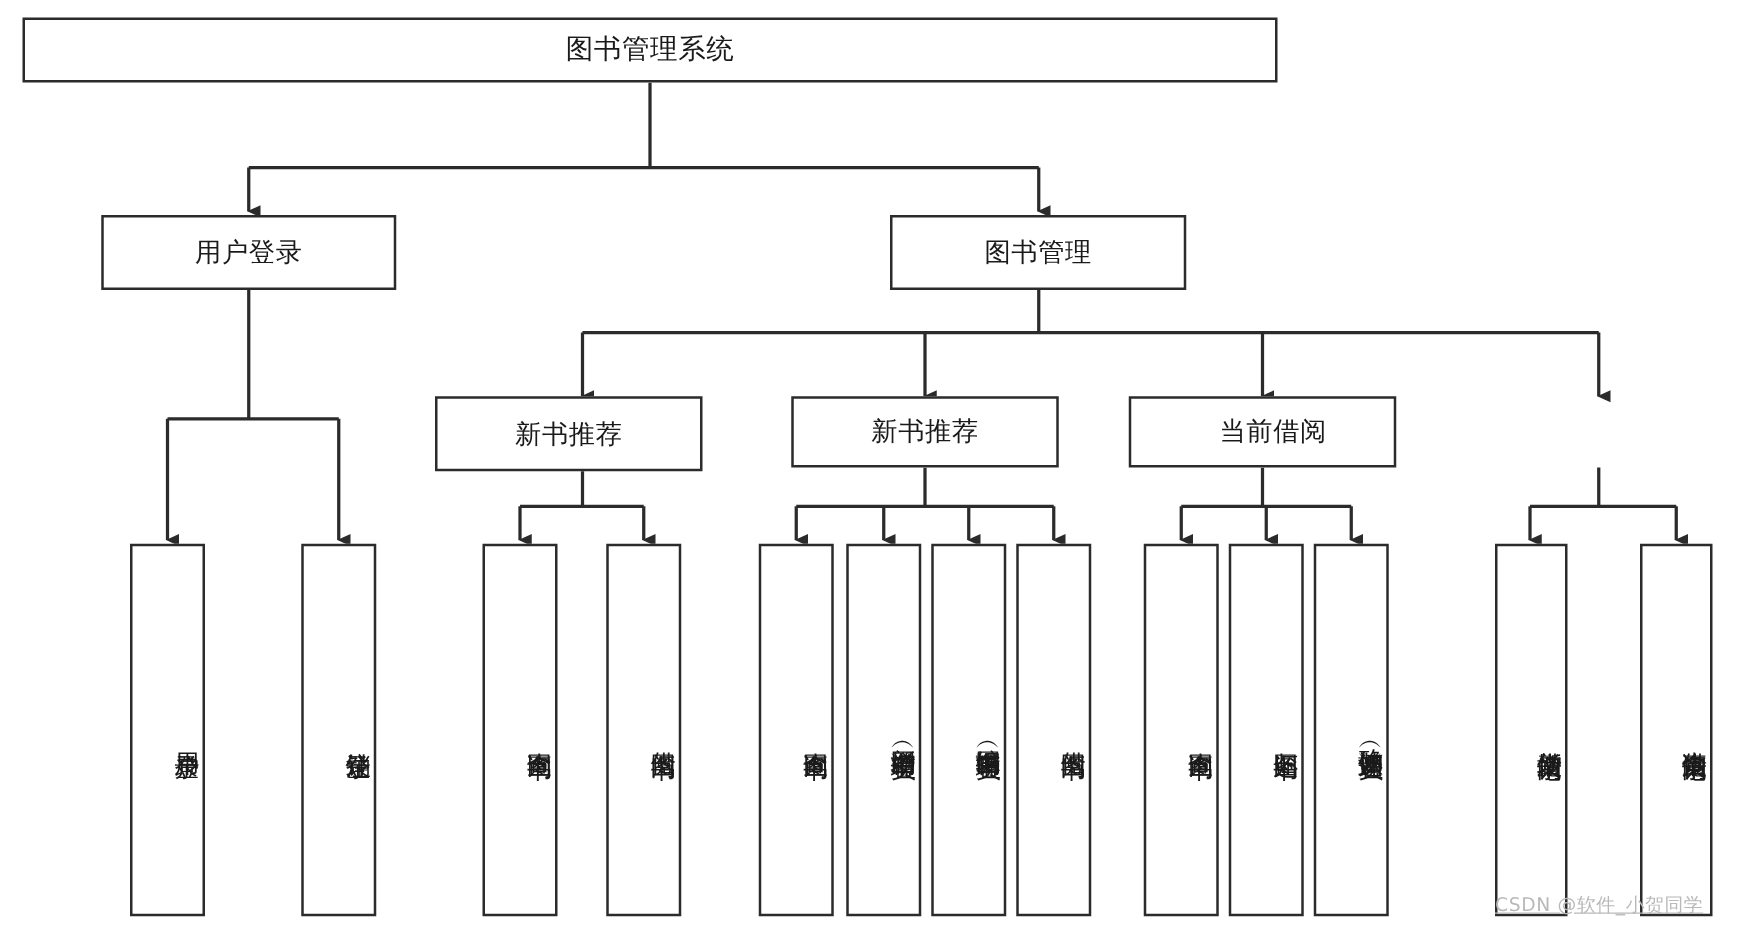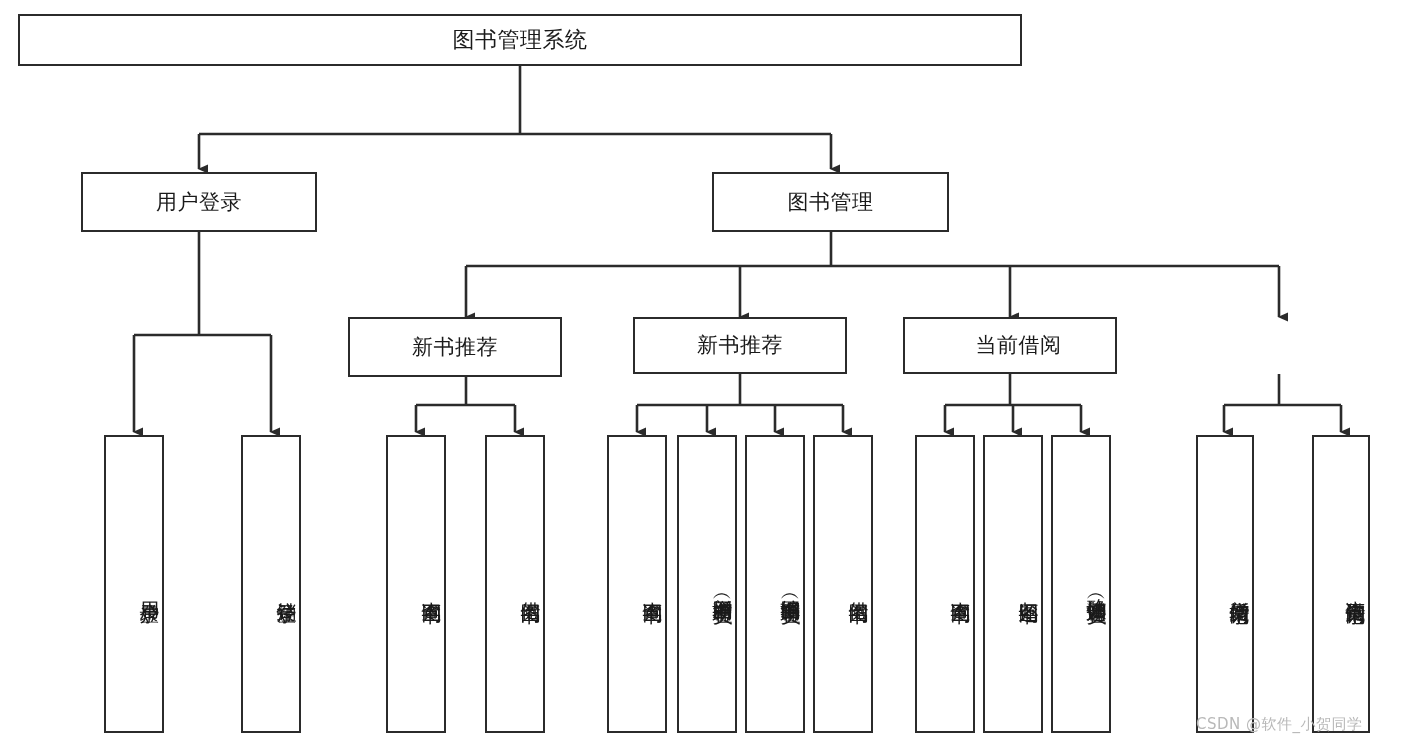--- a/index.html
+++ b/index.html
@@ -36,20 +36,21 @@
     overflow:hidden;
   }
   .leaf.tall{ align-items:flex-start; padding-top:6px; }
   .watermark{
     position:absolute;
     font-size:15px;
     color:#b9b9b9;
     letter-spacing:.5px;
     white-space:nowrap;
     pointer-events:none;
+    text-decoration:underline;
   }
 </style>
 </head>
 <body>
 
 <div id="stage">
 
   <svg id="wires" viewBox="0 0 1405 747" xmlns="http://www.w3.org/2000/svg">
     <defs>
       <marker id="arw" markerWidth="12" markerHeight="12" refX="5.2" refY="9.4" orient="auto" markerUnits="userSpaceOnUse">

